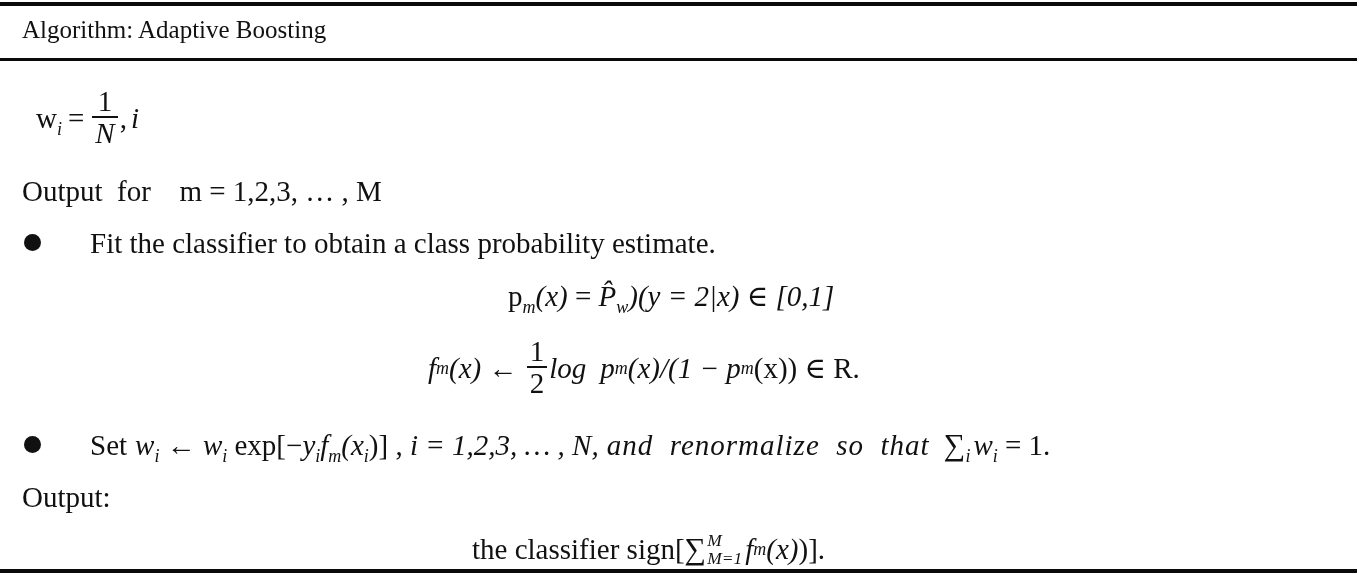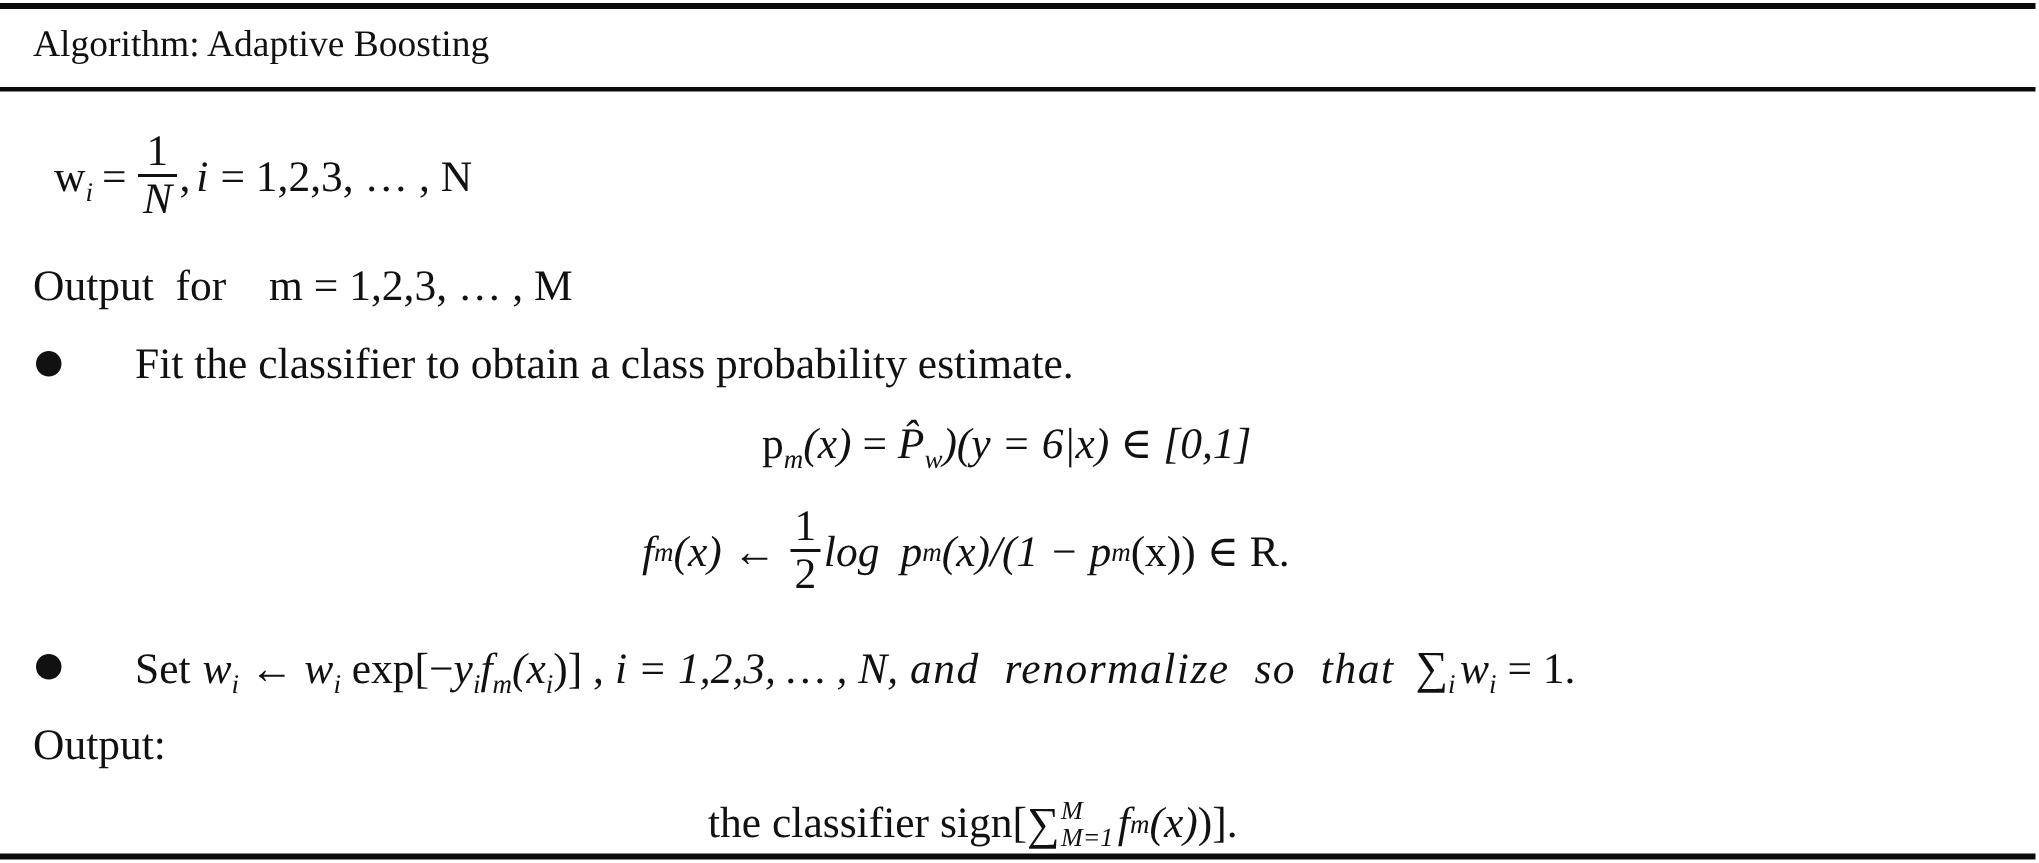--- a/index.html
+++ b/index.html
@@ -41,34 +41,33 @@
   <div class="line" style="left:22px; top:80px; height:76px; display:flex; align-items:center;">
     <span class="sp2"></span>
     <span><span>w</span><sub class="i">i</sub></span>
     <span style="margin:0 6px;">=</span>
     <span class="frac">
       <span class="num">1</span>
       <span class="den it">N</span>
     </span>
     <span>,</span>
     <span class="m" style="margin-left:4px;">i</span>
-    <span style="margin-left:8px; white-space:pre;">= 1,2,3, … , N</span>
   </div>
 
   <div class="line" style="left:22px; top:177px;">
     <span style="white-space:pre;">Output  for</span>
     <span class="sp2"></span>
     <span>m = 1,2,3, … , M</span>
   </div>
 
   <div class="bullet" style="left:24px; top:234px;"></div>
   <div class="line" style="left:90px; top:229px;">Fit the classifier to obtain a class probability estimate.</div>
 
   <div class="line" style="left:508px; top:282px;">
-    <span>p</span><sub class="i">m</sub><span class="m">(x)</span><span style="white-space:pre;"> = </span><span class="m">P̂</span><sub class="i">w</sub><span class="m">)(y = 6|x) ∈ [0,1]</span>
+    <span>p</span><sub class="i">m</sub><span class="m">(x)</span><span style="white-space:pre;"> = </span><span class="m">P̂</span><sub class="i">w</sub><span class="m">)(y = 2|x) ∈ [0,1]</span>
   </div>
 
   <div class="line" style="left:428px; top:330px; height:76px; display:flex; align-items:center;">
     <span class="m">f</span>
       <sub class="i">m</sub>
       <span class="m" style="white-space:pre;">(x) ← </span>
     <span class="frac">
       <span class="num">1</span>
       <span class="den">2</span>
     </span>

